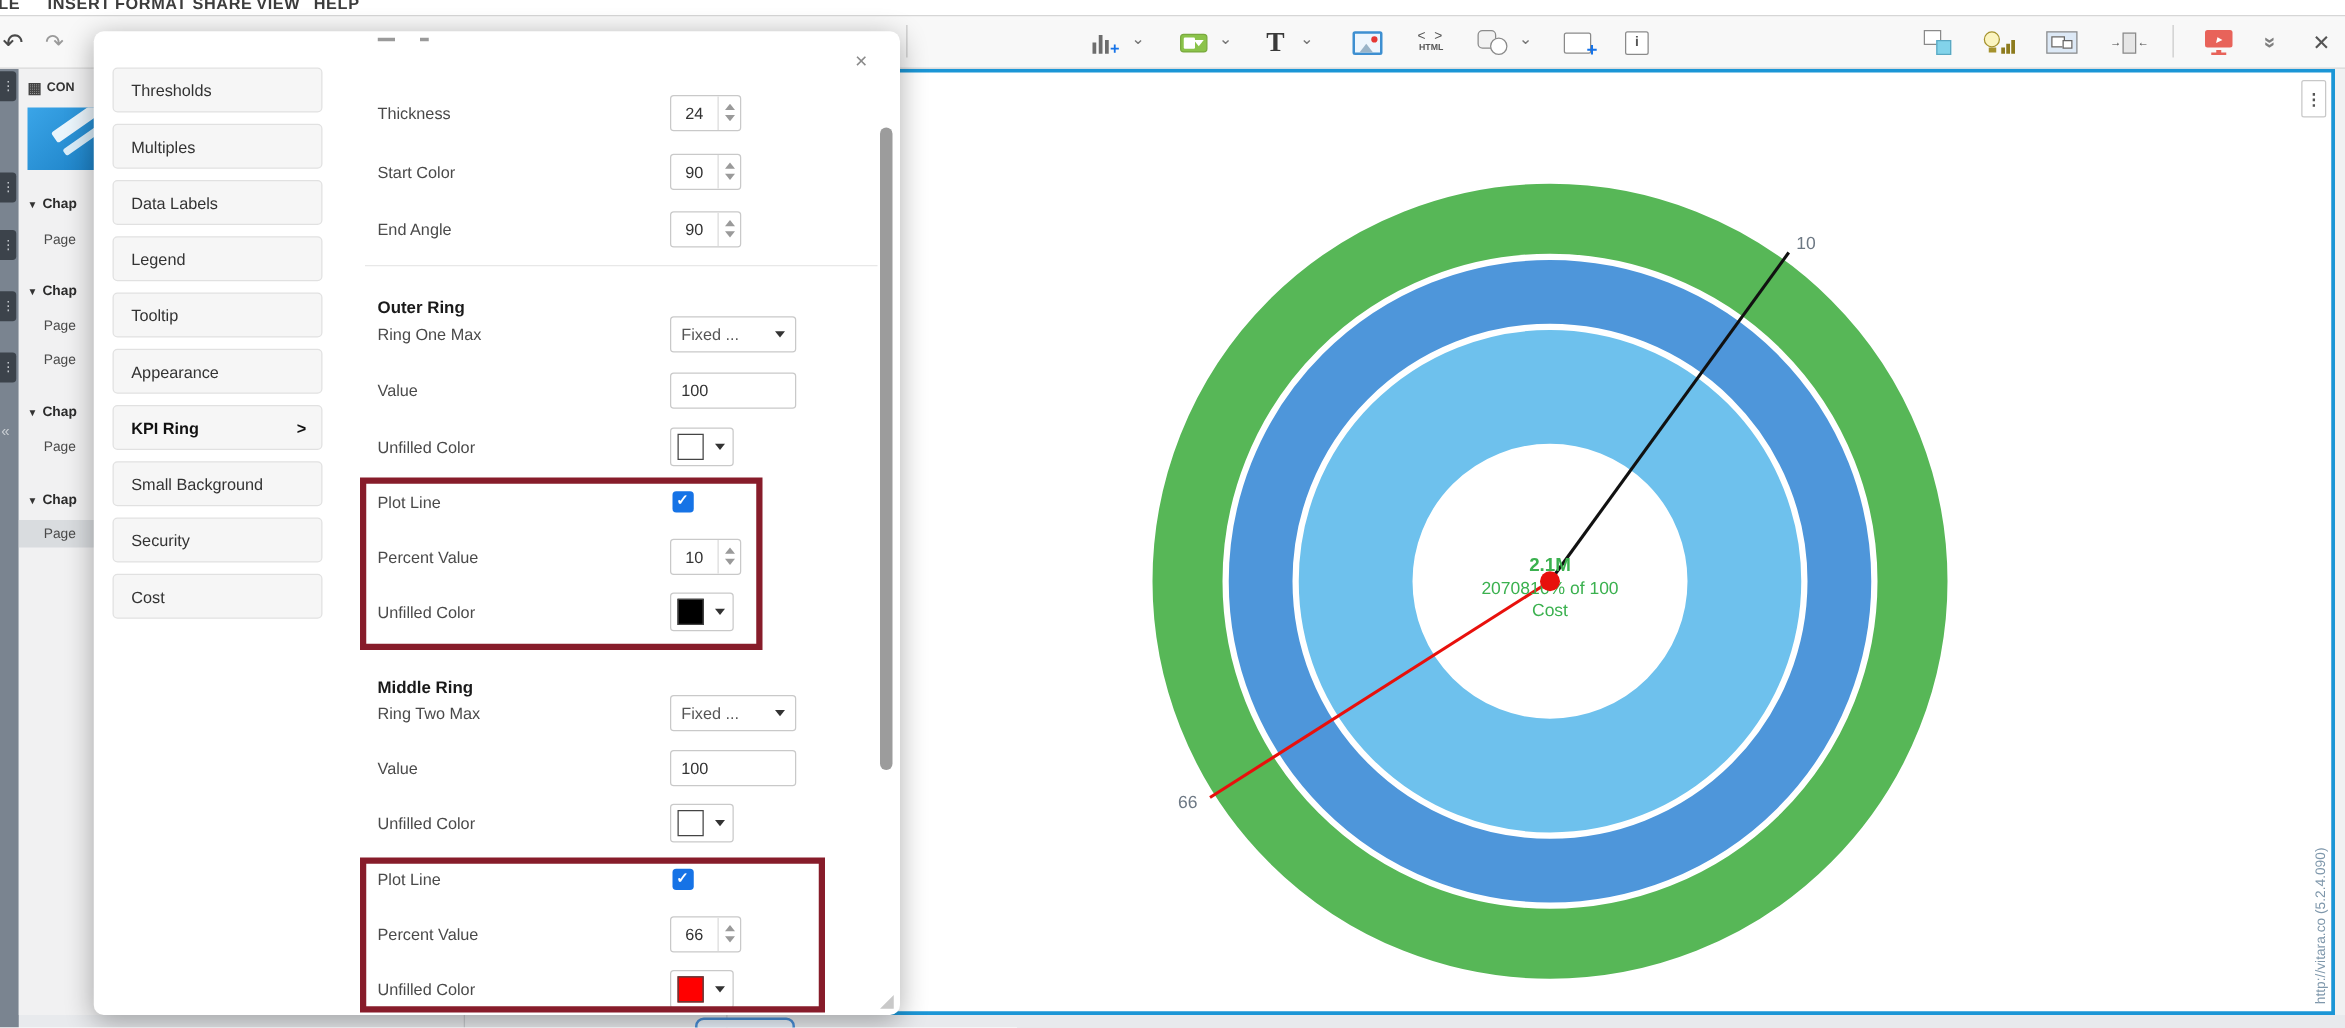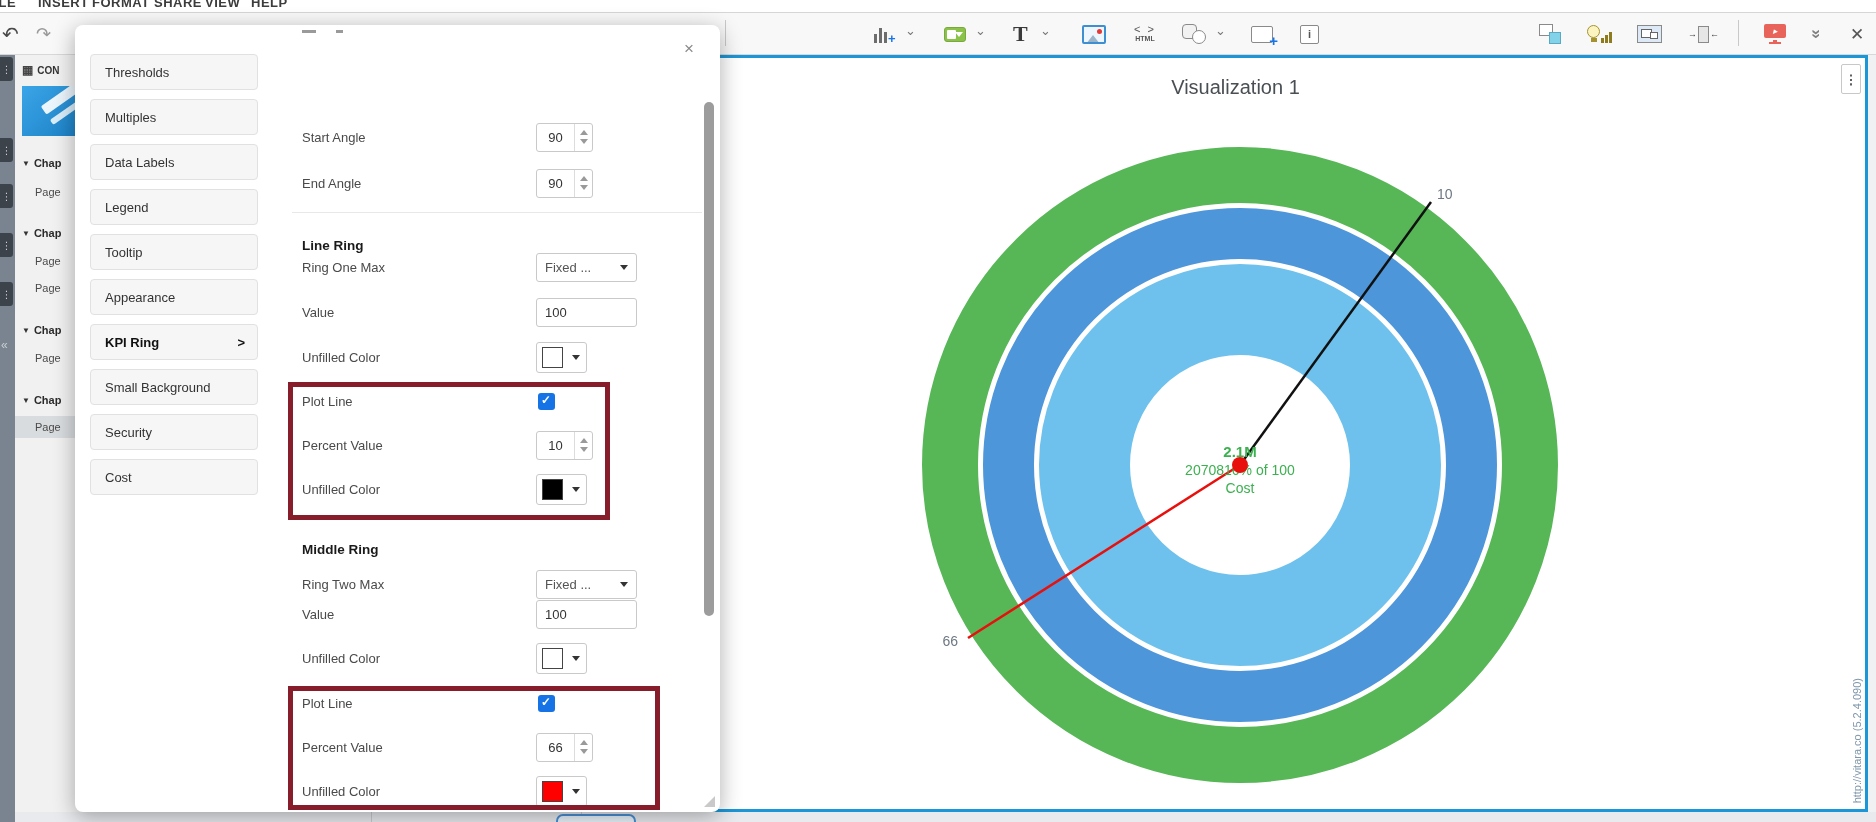--- a/index.html
+++ b/index.html
@@ -286,21 +286,20 @@
       </div>
   </div>
 
   <div class="bstrip">
     <div class="dv" style="left:356px"></div>
     <div class="dv" style="left:566px"></div>
     <div class="bluepill"></div>
   </div>
 
   <div class="canvas">
-    <div class="viz-title">Visualization 1</div>
     <div class="handle">⋮</div>
 
     <svg width="1256" height="751" viewBox="0 0 1256 751">
 
       <circle cx="634" cy="407" r="290" fill="none" stroke-width="56" style="stroke: rgb(87, 183, 87);"></circle>
       <circle cx="634" cy="407" r="231.5" fill="none" stroke-width="51" style="stroke: rgb(78, 150, 218);"></circle>
       <circle cx="634" cy="407" r="155.5" fill="none" stroke-width="91" style="stroke: rgb(110, 193, 237);"></circle>
 
       <line x1="634" y1="407" x2="825" y2="144" stroke-width="2.5" style="stroke: rgb(17, 17, 17);"></line>
       <line x1="634" y1="407" x2="362" y2="580" stroke-width="2.5" style="stroke: rgb(232, 16, 12);"></line>
@@ -354,43 +353,53 @@
           <span>Cost</span>
         </div>
     </div>
 
     <div class="rows">
       <div class="fragment">
           <i></i>
           <b></b>
         </div>
 
+      <div class="row" style="top:50px">
+        <span class="lbl">Thickness</span>
+        <div class="ctl spinner">
+            <span class="spv">24</span>
+            <span class="sparrows">
+              <i class="up"></i>
+              <i class="dn"></i>
+            </span>
+          </div>
+      </div>
       <div class="row" style="top:97px">
-        <span class="lbl">Start Angle</span>
+        <span class="lbl">Start Color</span>
         <div class="ctl spinner">
             <span class="spv">90</span>
             <span class="sparrows">
               <i class="up"></i>
               <i class="dn"></i>
             </span>
           </div>
       </div>
       <div class="row" style="top:143px">
         <span class="lbl">End Angle</span>
         <div class="ctl spinner">
             <span class="spv">90</span>
             <span class="sparrows">
               <i class="up"></i>
               <i class="dn"></i>
             </span>
           </div>
       </div>
 
       <div class="ddiv" style="top:187px"></div>
-      <div class="dhdr" style="top:213px">Line Ring</div>
+      <div class="dhdr" style="top:213px">Outer Ring</div>
 
       <div class="row" style="top:227px">
         <span class="lbl">Ring One Max</span>
         <div class="ctl dsel">
             <span>Fixed ...</span>
             <b></b>
           </div>
       </div>
       <div class="row" style="top:272px">
         <span class="lbl">Value</span>
@@ -423,21 +432,21 @@
       <div class="row" style="top:449px">
         <span class="lbl">Unfilled Color</span>
         <div class="ctl dcolor">
             <span class="sw" style="background: rgb(0, 0, 0);"></span>
             <b></b>
           </div>
       </div>
 
       <div class="dhdr" style="top:517px">Middle Ring</div>
 
-      <div class="row" style="top:544px">
+      <div class="row" style="top:530px">
         <span class="lbl">Ring Two Max</span>
         <div class="ctl dsel">
             <span>Fixed ...</span>
             <b></b>
           </div>
       </div>
       <div class="row" style="top:574px">
         <span class="lbl">Value</span>
         <div class="ctl dinput">
             <span>100</span>

